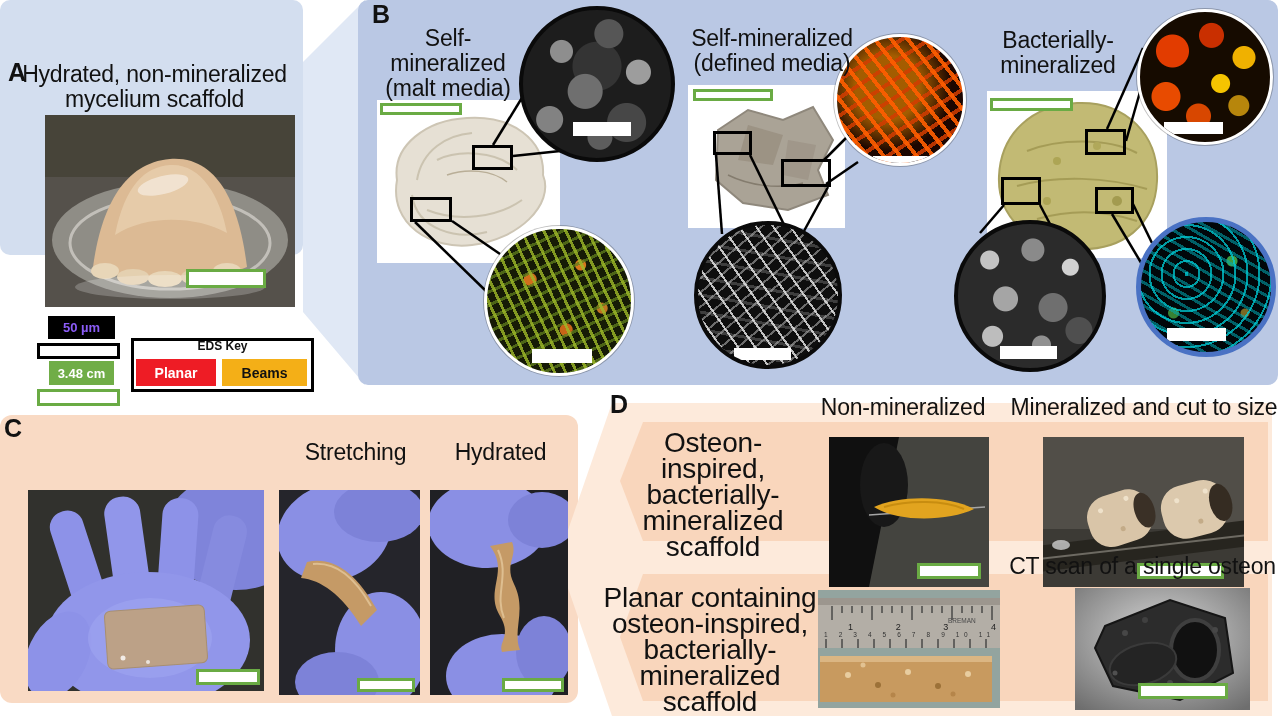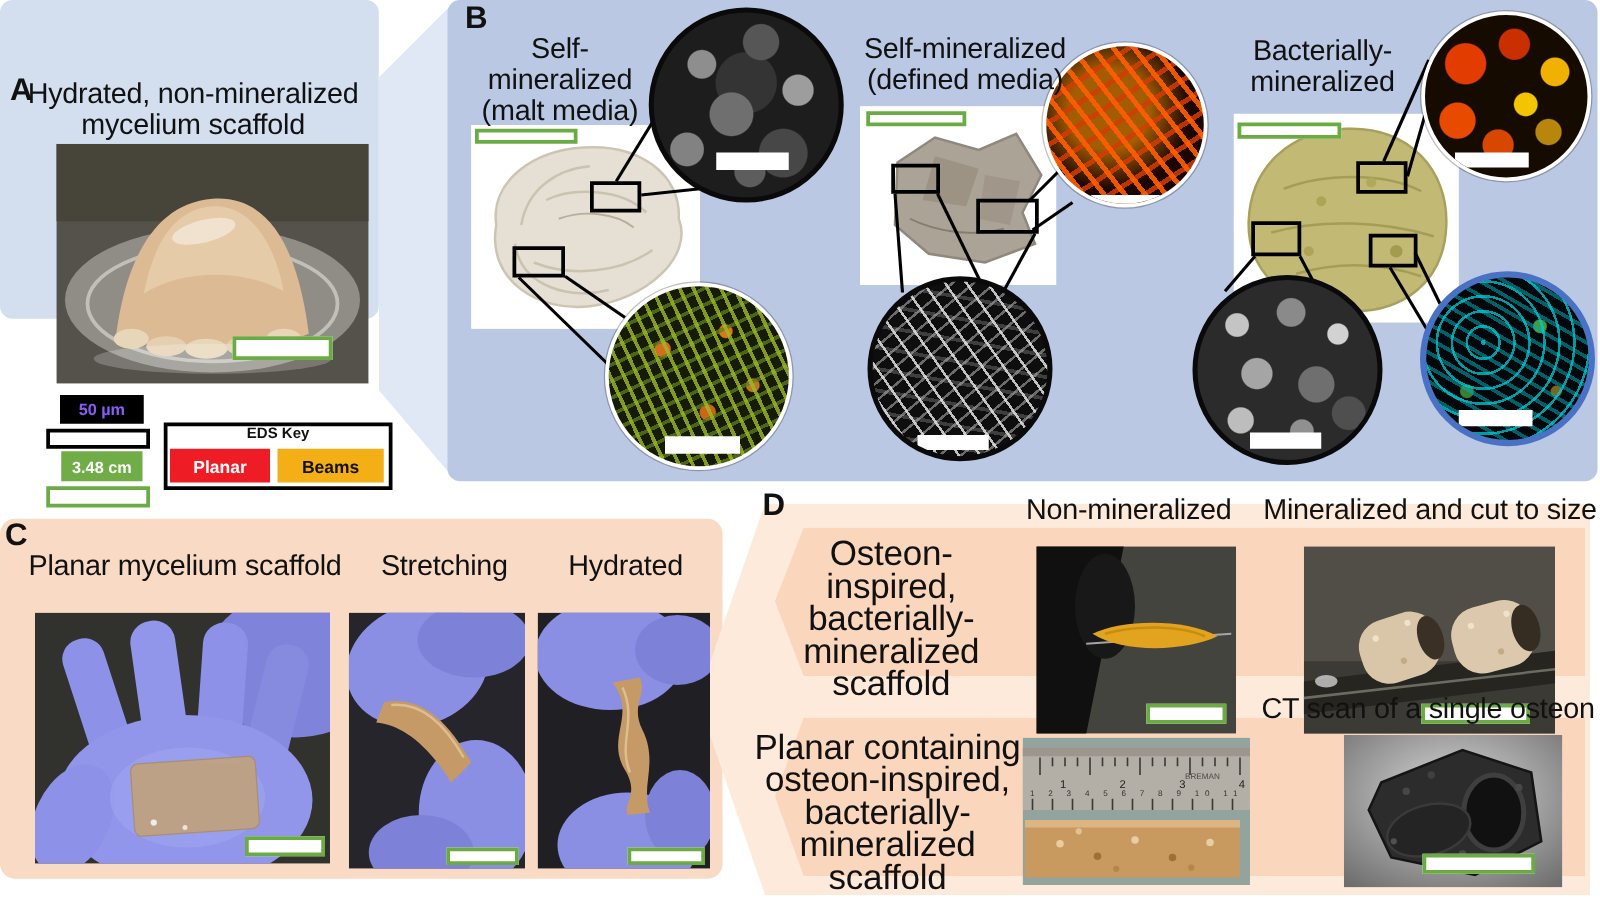--- a/index.html
+++ b/index.html
@@ -223,21 +223,20 @@
     <div class="wbar" style="left:24px;top:110px;width:59px;height:12px;"></div>
   </div>
   <div class="circle c-black tex-sem-chunk" style="left:954px;top:220px;width:144px;height:144px;">
     <div class="wbar" style="left:42px;top:122px;width:57px;height:13px;"></div>
   </div>
   <div class="circle c-blue tex-fluor" style="left:1136px;top:217px;width:130px;height:130px;">
     <div class="wbar" style="left:26px;top:106px;width:59px;height:13px;"></div>
   </div>
 
   <div class="letter" style="left:4px;top:414px;">C</div>
-  <div class="cap" style="left:18px;top:440px;width:260px;">Planar mycelium scaffold</div>
   <div class="cap" style="left:298px;top:440px;width:115px;">Stretching</div>
   <div class="cap" style="left:448px;top:440px;width:105px;">Hydrated</div>
 
   <div class="photo" style="left:28px;top:490px;width:236px;height:201px;">
     <svg viewBox="0 0 236 201">
       <rect width="236" height="201" fill="#31312d"></rect>
       <ellipse cx="208" cy="42" rx="72" ry="58" fill="#7f84da"></ellipse>
       <rect x="40" y="18" width="34" height="150" rx="16" fill="#8d92e8" transform="rotate(-18 57 93)"></rect>
       <rect x="85" y="6" width="36" height="160" rx="17" fill="#9196ea" transform="rotate(-8 103 86)"></rect>
       <rect x="130" y="8" width="36" height="160" rx="17" fill="#8d92e8" transform="rotate(4 148 88)"></rect>

